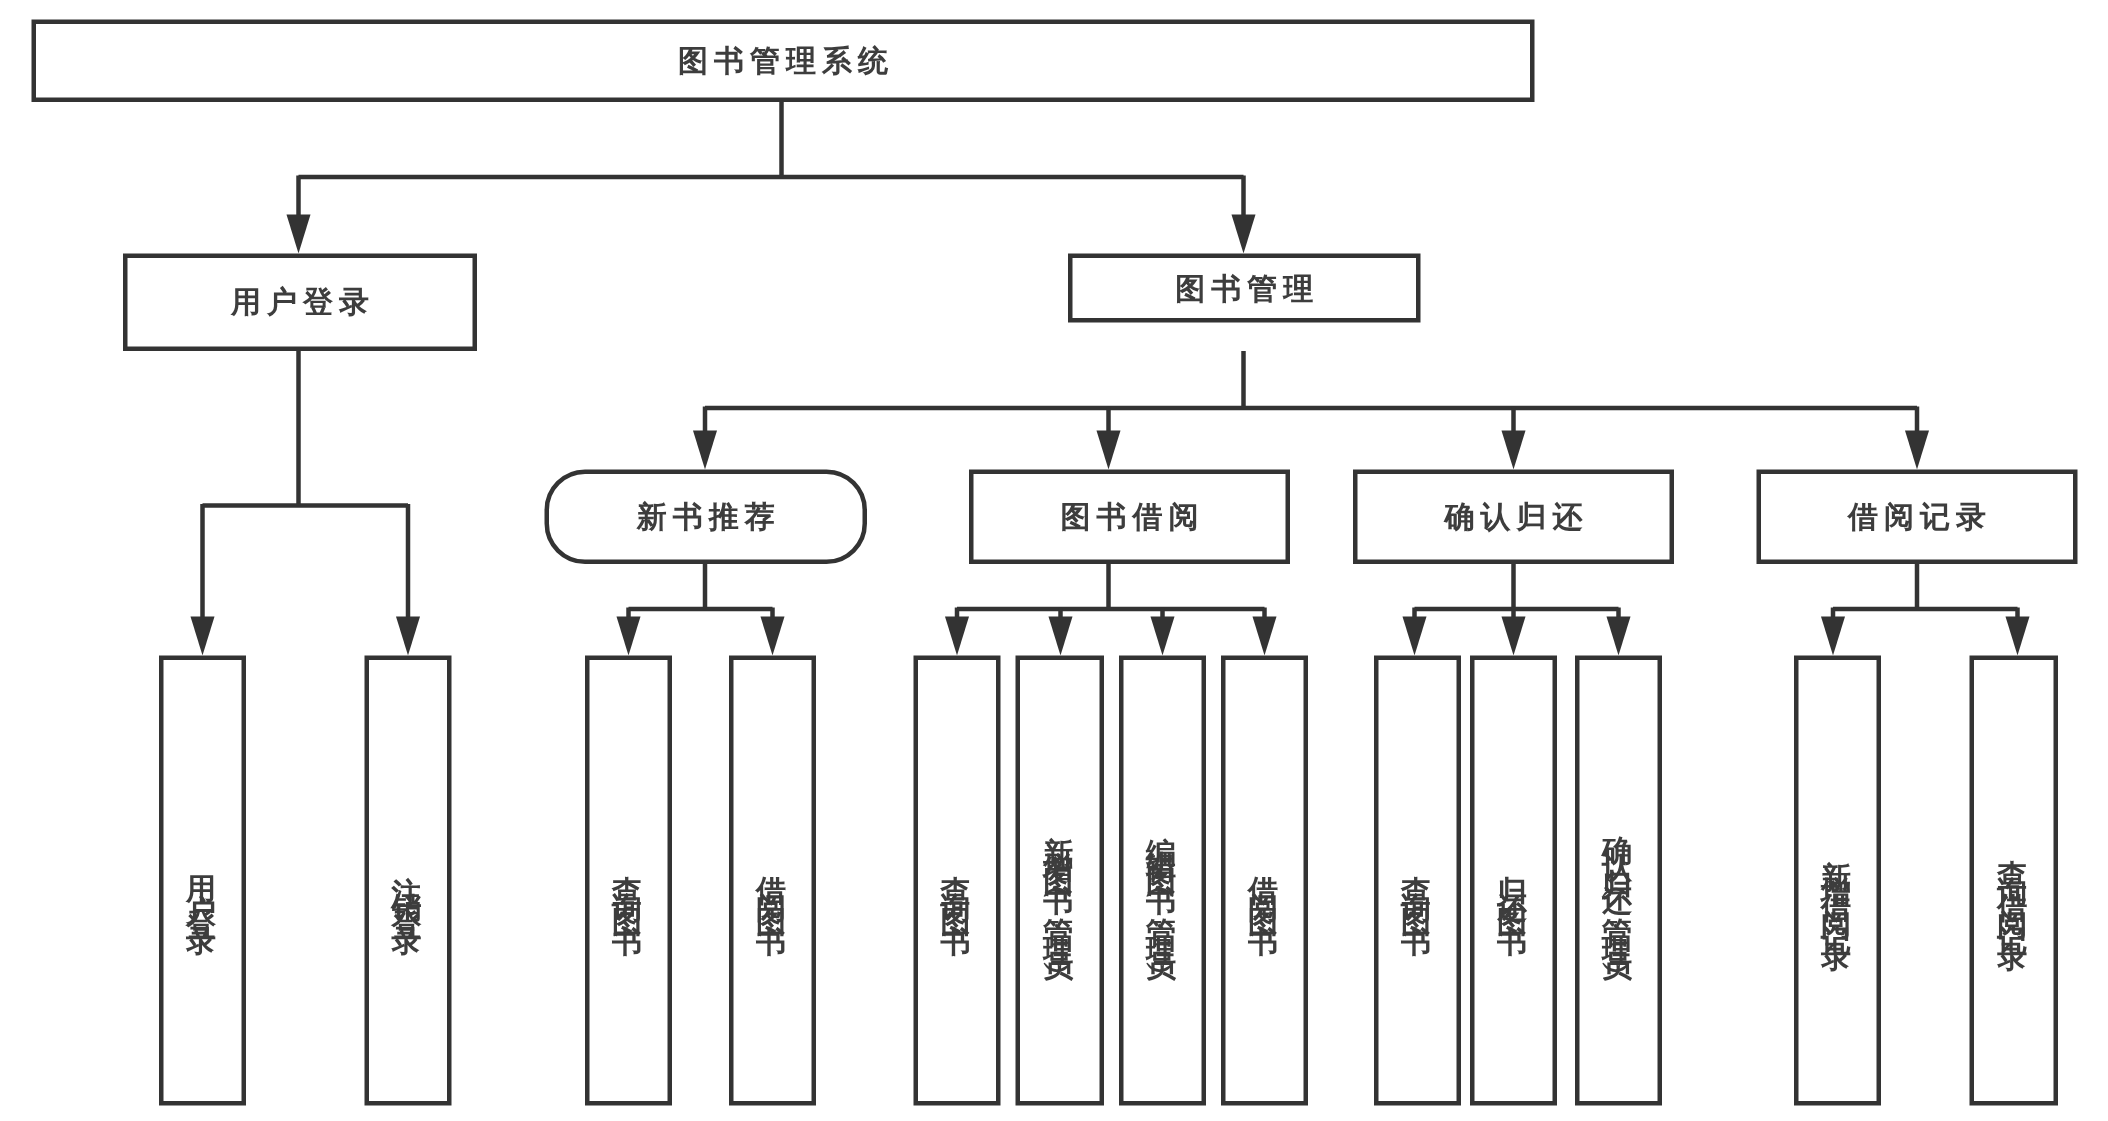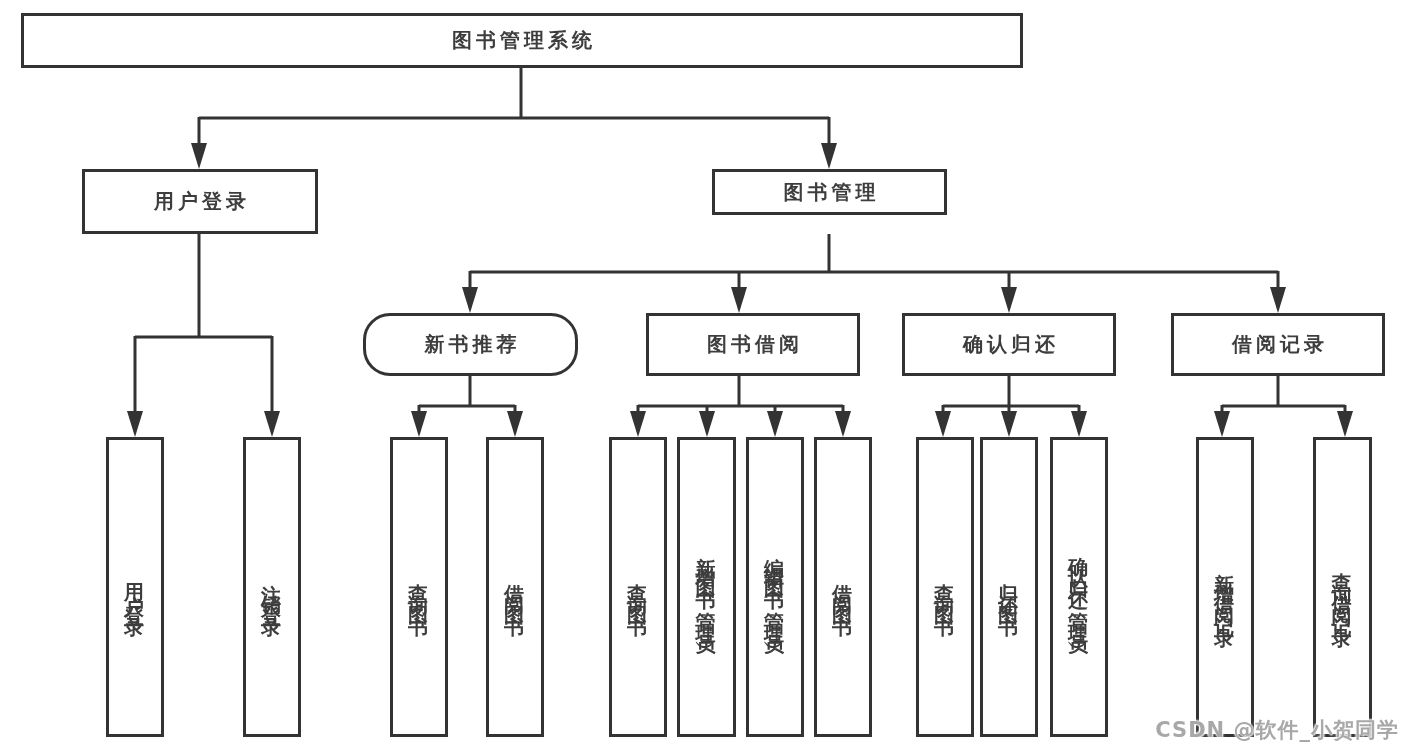--- a/index.html
+++ b/index.html
@@ -152,15 +152,14 @@
   <div class="node vnode n-edit">编辑图书（管理员）</div>
   <div class="node vnode n-b2">借阅图书</div>
 
   <div class="node vnode n-q3">查询图书</div>
   <div class="node vnode n-return">归还图书</div>
   <div class="node vnode n-confirm">确认归还（管理员）</div>
 
   <div class="node vnode n-addrec">新增借阅记录</div>
   <div class="node vnode n-qrec">查询借阅记录</div>
 
-  <div class="watermark">CSDN @软件_小贺同学</div>
 
 </div>
 
 </body></html>

